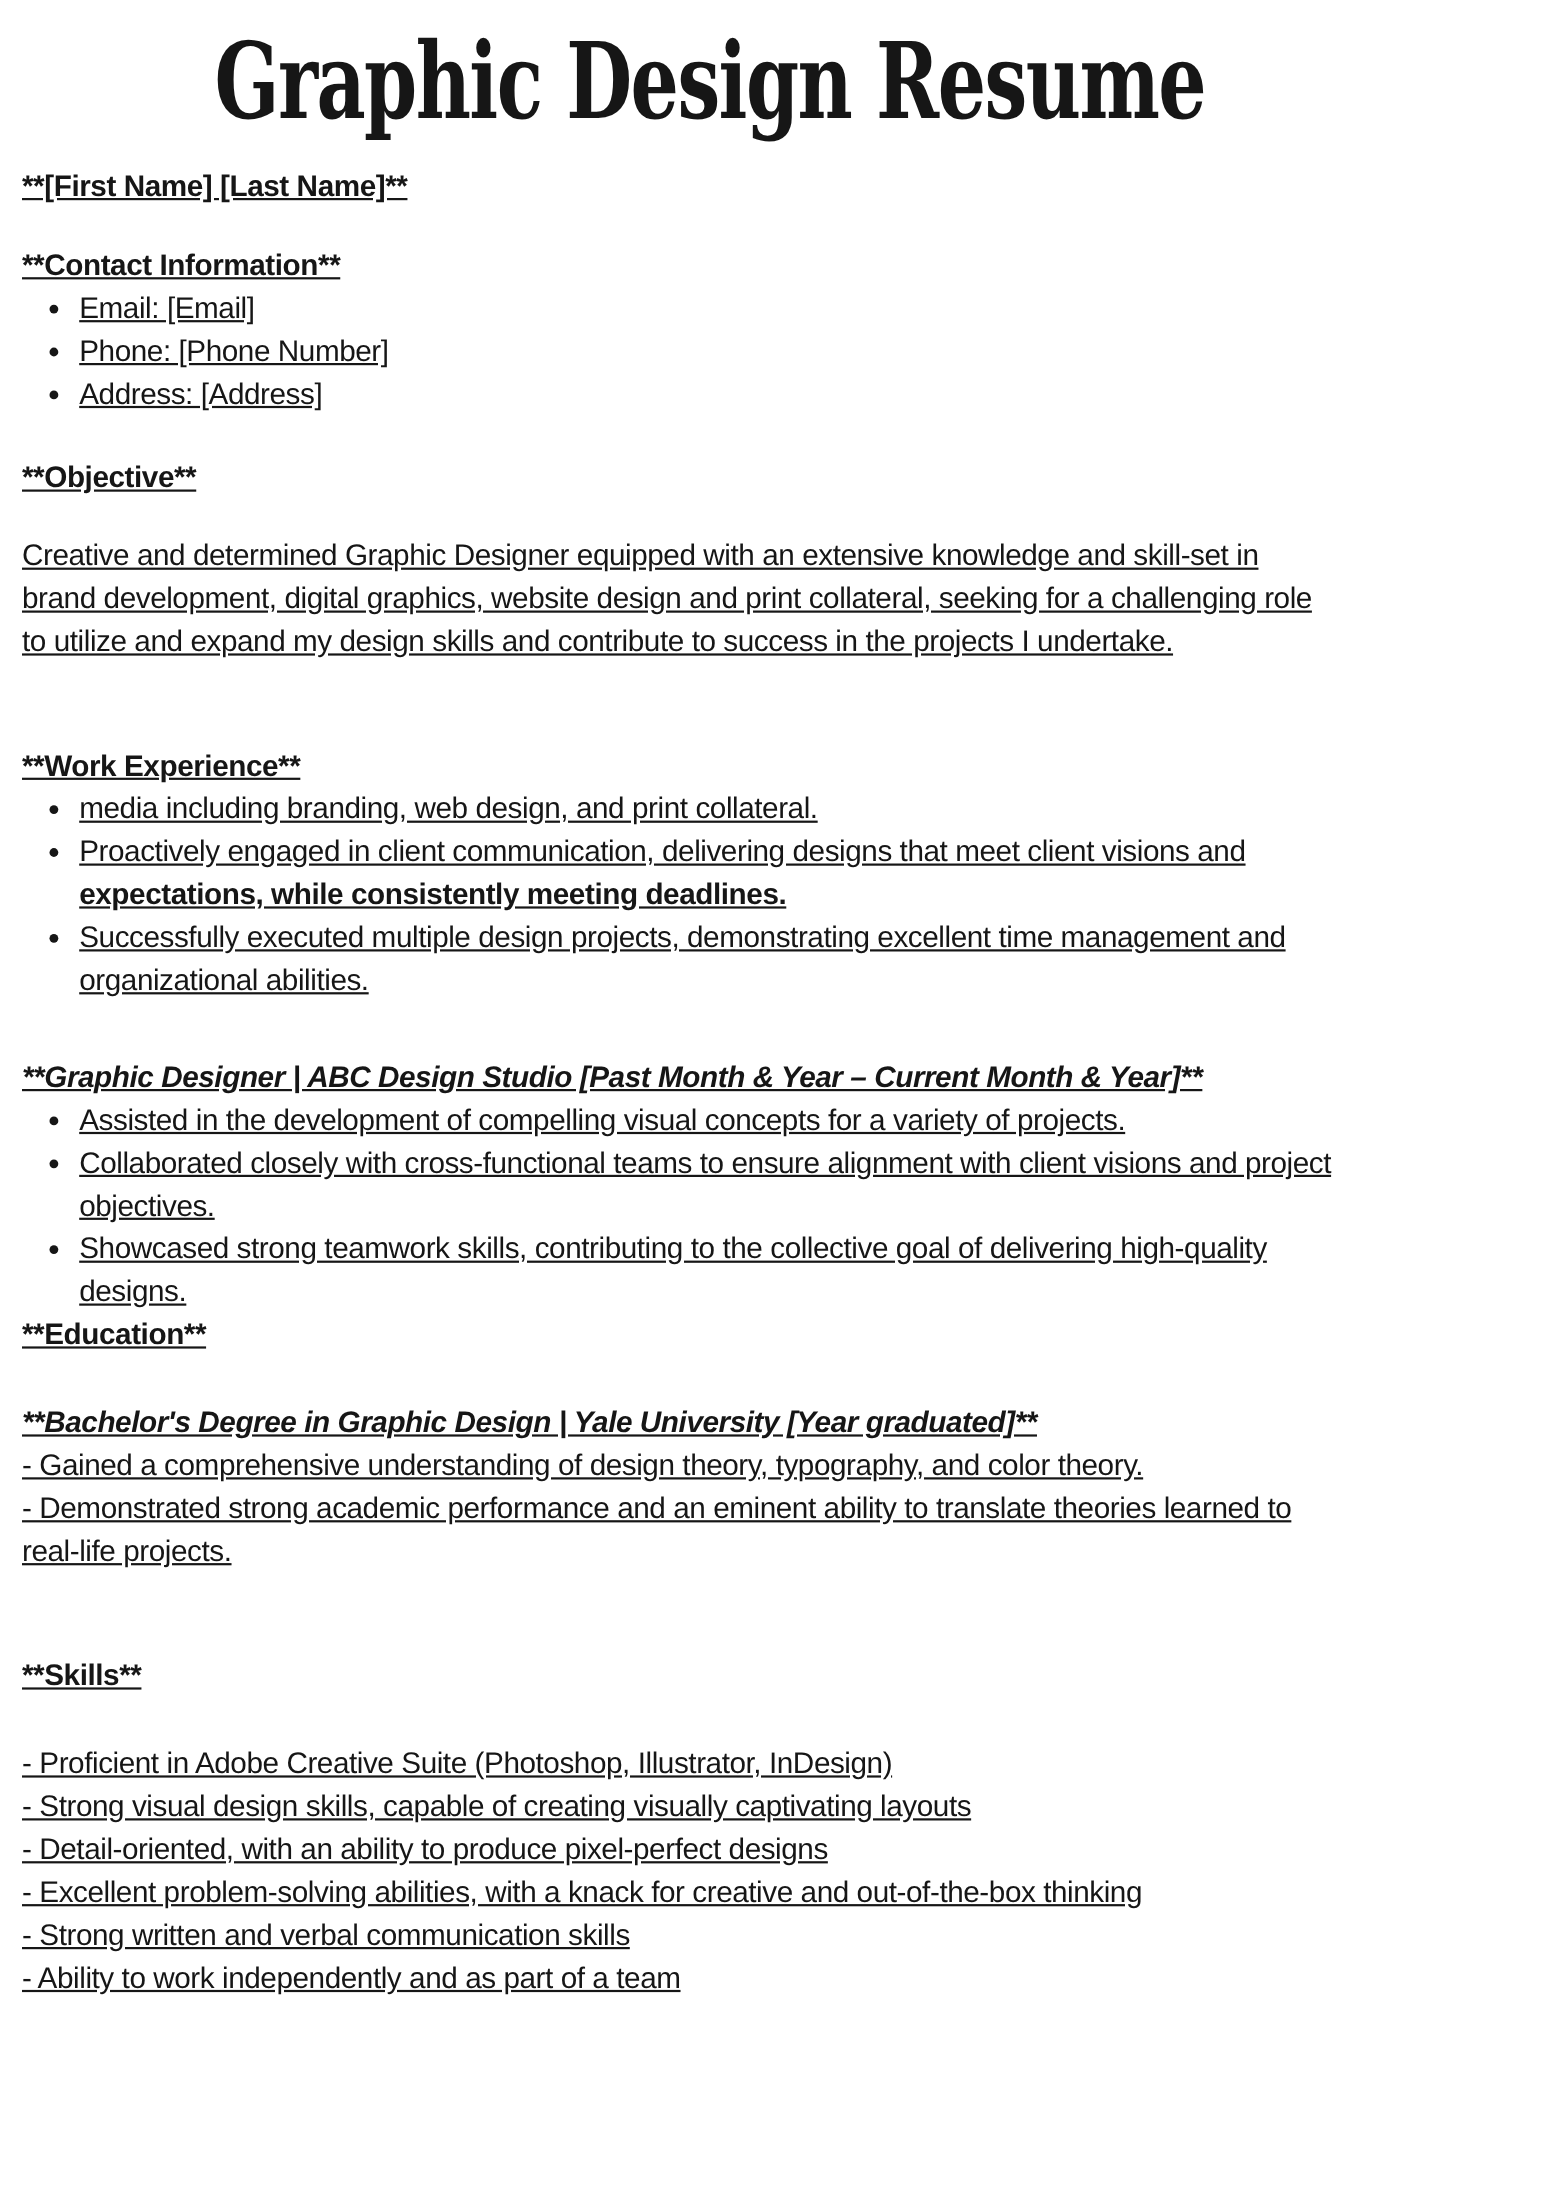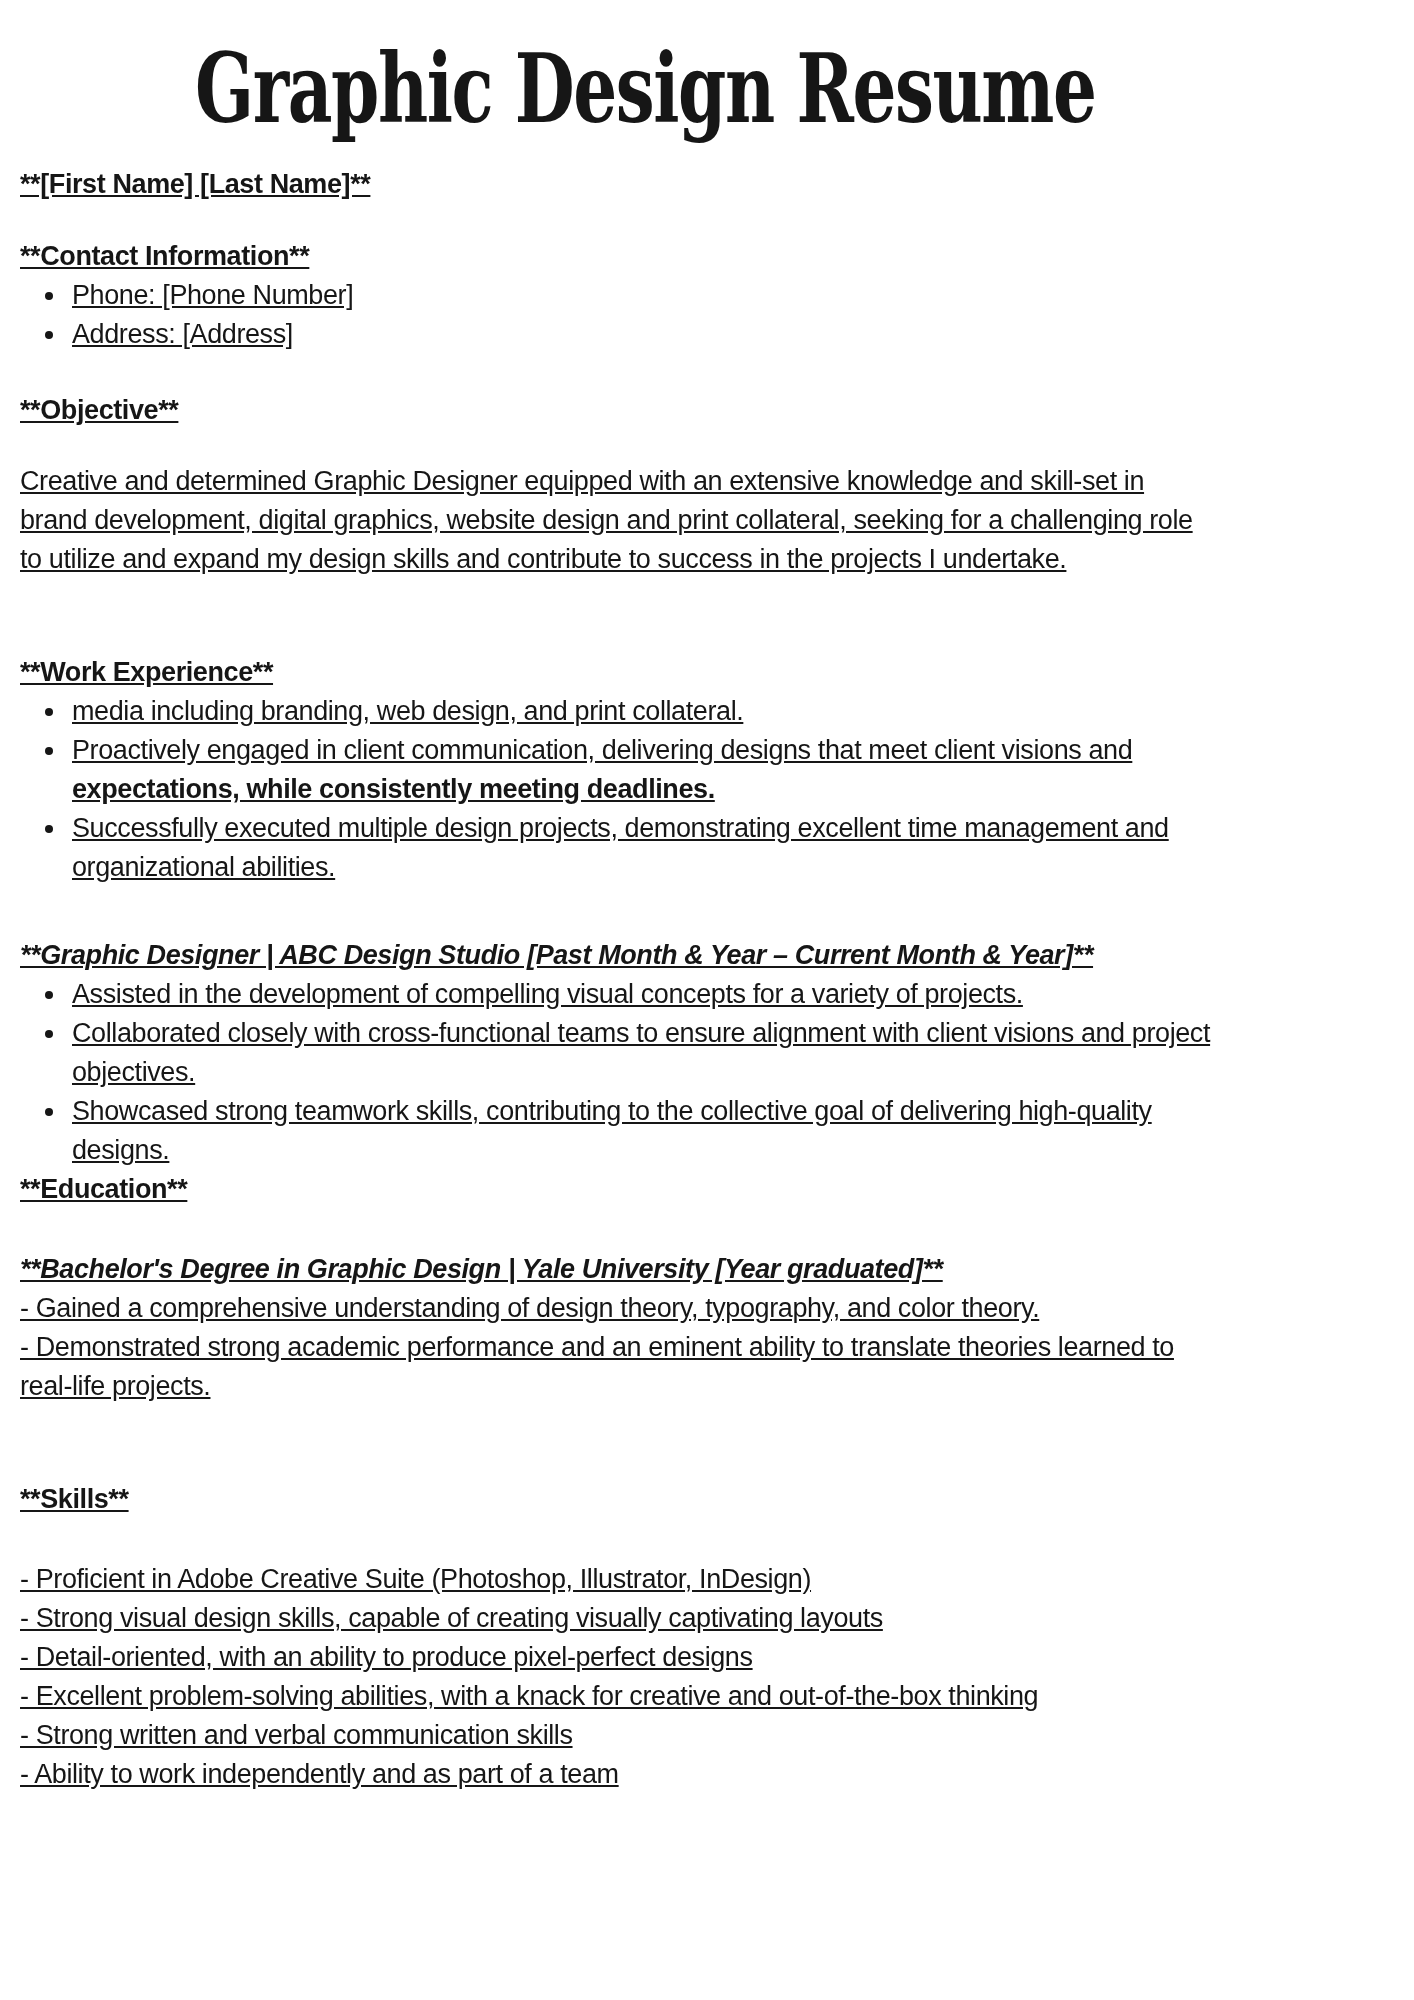--- a/index.html
+++ b/index.html
@@ -11,21 +11,21 @@
     overflow: hidden;
   }
   .page { padding: 24px 20px 0 20px; box-sizing: border-box; }
 
   
   .title-wrap {
     width: 1250px;
     text-align: center;
     line-height: 100px;
     height: 100px;
-    margin: 15px 0 26px 0;
+    margin: 0 0 26px 0;
     white-space: nowrap;
   }
   .title-inner {
     display: inline-block;
     font-family: "DejaVu Serif", serif;
     font-weight: bold;
     font-size: 96px;
     letter-spacing: -2px;
     transform: scaleX(0.72);
     transform-origin: 50% 50%;
@@ -68,20 +68,24 @@
 <main class="page">
 
   <div class="title-wrap">
     <span class="title-inner">Graphic Design Resume</span>
   </div>
 
   <div class="line bold">**[First Name] [Last Name]**</div>
 
   <div class="line bold m33">**Contact Information**</div>
   <div>
+    <div class="line bullet">
+      <span class="dot"></span>
+      <span>Email: [Email]</span>
+    </div>
     <div class="line bullet">
       <span class="dot"></span>
       <span>Phone: [Phone Number]</span>
     </div>
     <div class="line bullet">
       <span class="dot"></span>
       <span>Address: [Address]</span>
     </div>
   </div>
 

